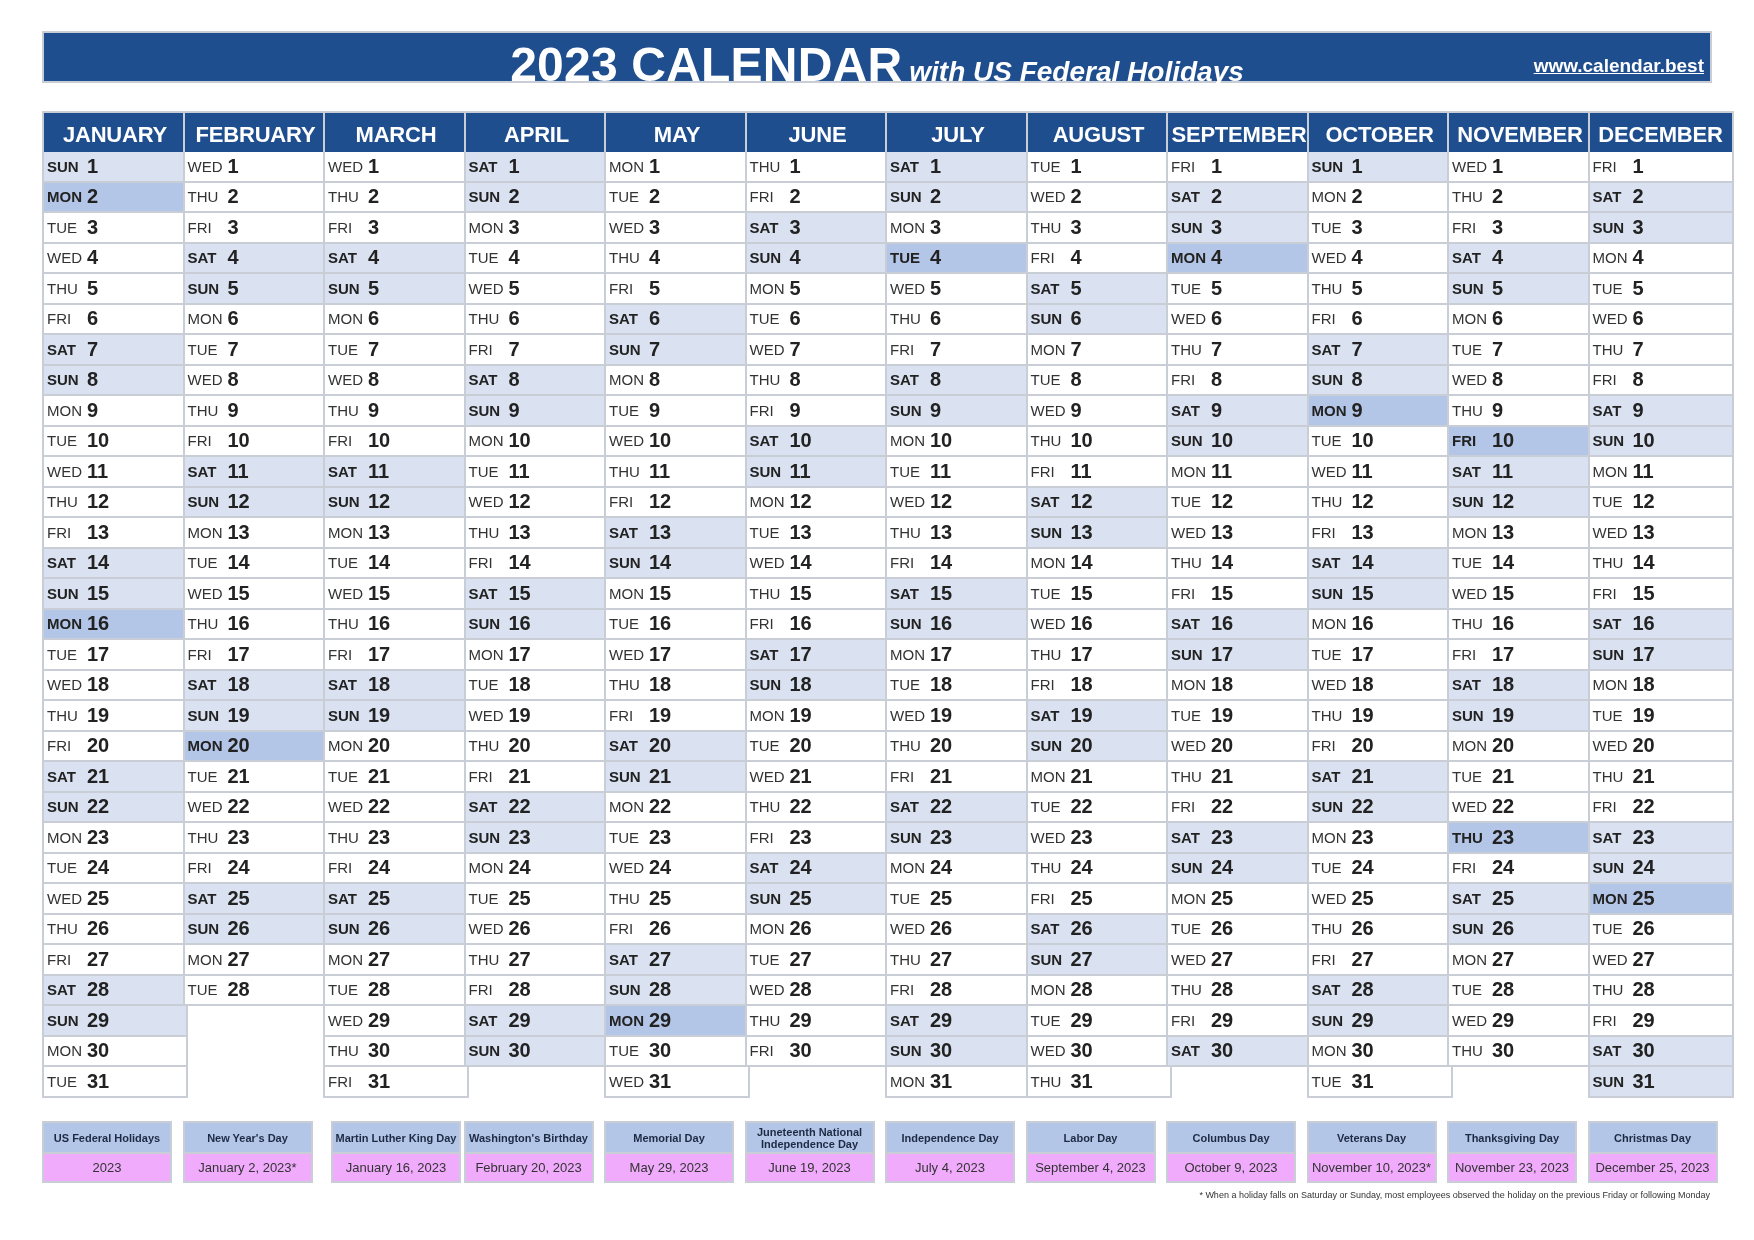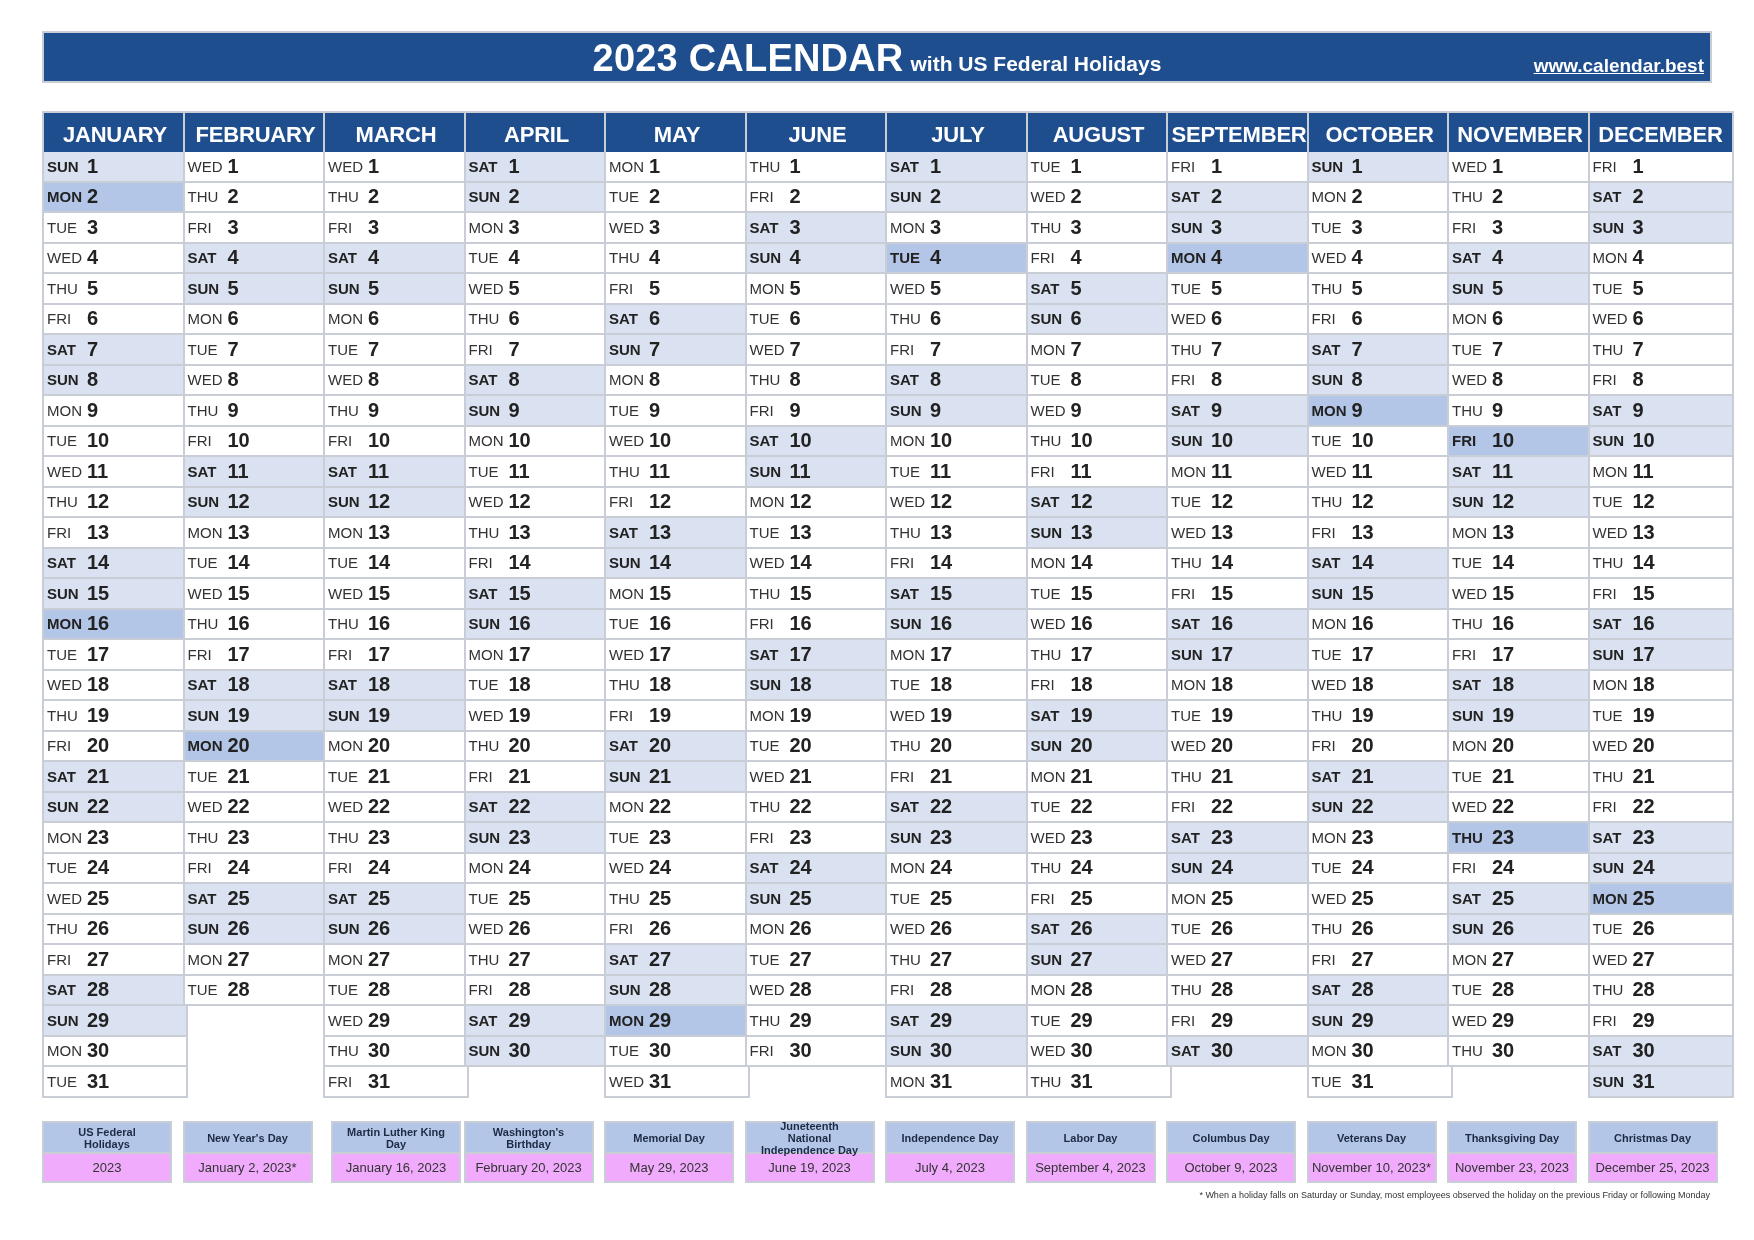--- a/index.html
+++ b/index.html
@@ -1,41 +1,41 @@
 <!DOCTYPE html>
 <html><head>
 <meta charset="utf-8">
 <style>
   html, body { margin:0; padding:0; background:#ffffff; }
   body { width:1754px; height:1240px; position:relative; overflow:hidden;
          font-family:"Liberation Sans", "DejaVu Sans", sans-serif; color:#222; }
   .title-bar { position:absolute; left:42px; top:31px; width:1670px; height:52px;
                background:#1f4e8f; border:2px solid #c9ced6; box-sizing:border-box; }
   .title-text { position:absolute; left:0; right:0; top:4px; text-align:center; color:#fff; white-space:nowrap; }
-  .title-main { font-size:38px; font-weight:bold; letter-spacing:0.2px; }
-  .title-sub { font-size:21px; font-weight:bold; margin-left:7px; }
+  .title-main { font-size:48px; font-weight:bold; letter-spacing:0.2px; }
+  .title-sub { font-size:28px; font-weight:bold; margin-left:7px;font-style:italic; }
   .site-link { position:absolute; right:6px; bottom:4px; color:#fff; font-size:19px; font-weight:bold;
                text-decoration:underline; cursor:pointer; }
   .months { position:absolute; left:42px; top:111px; width:1672px; height:990px; }
   .month { position:absolute; top:0; width:146px; }
   .month-head { height:41px; background:#1f4e8f; color:#fff; font-weight:bold; font-size:22px;
                 text-align:center; line-height:43px; border:2px solid #c9ced6; border-bottom:none;
                 box-sizing:border-box; white-space:nowrap; overflow:hidden; letter-spacing:-0.2px; }
   .day { height:30.5px; box-sizing:border-box; border:2px solid #c9ced6; border-top:none;
          background:#fff; display:flex; align-items:center; font-size:15px; }
   .day.weekend { background:#dae2f1; }
   .day.holiday { background:#b4c6e7; }
   .dow { width:40px; padding-left:3px; color:#333; text-align:left; }
   .weekend .dow, .holiday .dow { font-weight:bold; color:#222; }
   .dnum { font-weight:bold; font-size:20px; color:#222; }
   .holidays { position:absolute; left:42px; top:1121px; width:1672px; height:62px; }
   .hbox { position:absolute; top:0; width:130px; height:62px; box-sizing:border-box;
           border:2px solid #c9ced6; }
   .hname { height:29px; background:#b4c6e7; color:#1d2a44; font-size:11px; font-weight:bold;
-           display:flex; align-items:center; justify-content:center; text-align:center; line-height:12px; padding:0 14px; }
+           display:flex; align-items:center; justify-content:center; text-align:center; line-height:12px; padding:0 2px; }
   .hdate { height:29px; background:#f0abfc; color:#333; font-size:13px;
            display:flex; align-items:center; justify-content:center; border-top:2px solid #c9ced6; box-sizing:border-box; }
   .footnote { position:absolute; right:44px; top:1190px; font-size:9px; color:#333; white-space:nowrap; }
 </style>
 </head>
 <body>
 
 <div class="title-bar">
   <div class="title-text">
     <span class="title-main">2023 CALENDAR</span><span class="title-sub">with US Federal Holidays</span>

